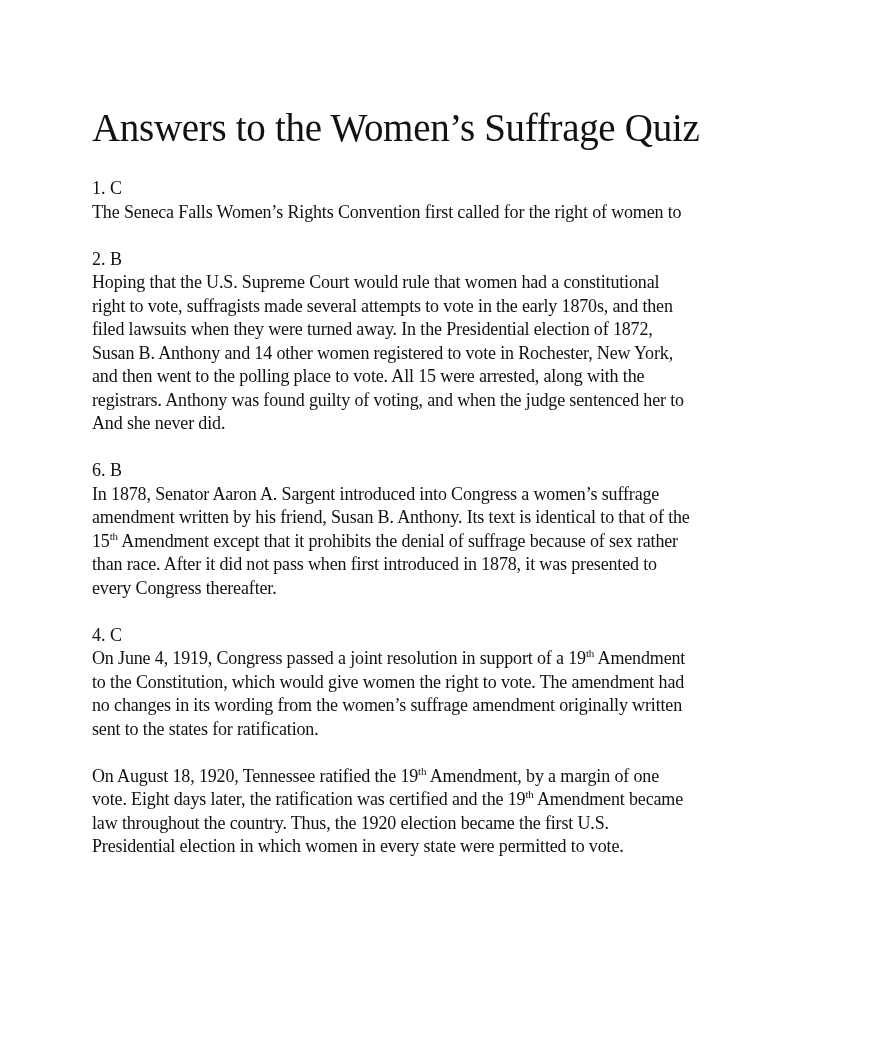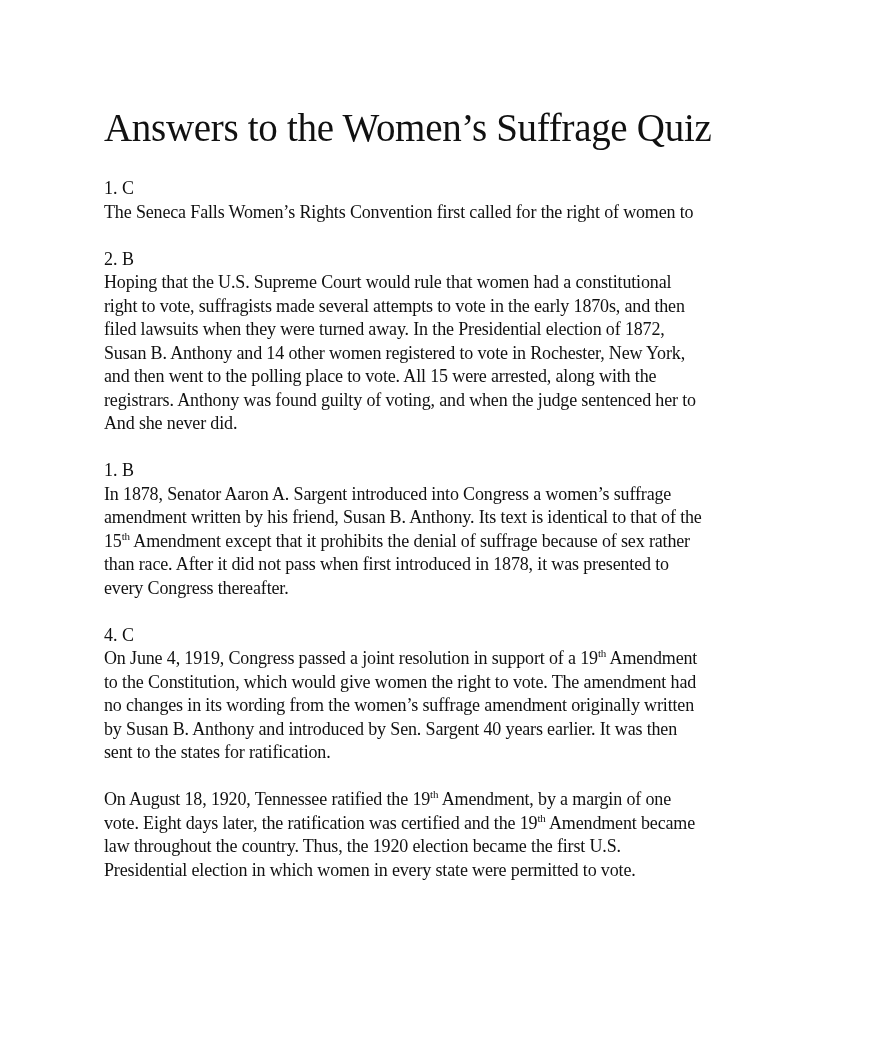--- a/index.html
+++ b/index.html
@@ -10,21 +10,21 @@
     body {
       width: 887px;
       height: 1057px;
       position: relative;
       overflow: hidden;
       font-family: "Liberation Serif", "DejaVu Serif", serif;
       color: #111111;
     }
     .page {
       position: absolute;
-      left: 104px;
+      left: 92px;
       top: 104px;
       width: 760px;
     }
     .title {
       font-size: 39px;
       font-weight: normal;
       letter-spacing: -0.3px;
       line-height: 48px;
       margin: 0 0 25px 0;
       white-space: nowrap;
@@ -68,36 +68,35 @@
           <div class="line"><span>Hoping that the U.S. Supreme Court would rule that women had a constitutional</span></div>
           <div class="line"><span>right to vote, suffragists made several attempts to vote in the early 1870s, and then</span></div>
           <div class="line"><span>filed lawsuits when they were turned away. In the Presidential election of 1872,</span></div>
           <div class="line"><span>Susan B. Anthony and 14 other women registered to vote in Rochester, New York,</span></div>
           <div class="line"><span>and then went to the polling place to vote. All 15 were arrested, along with the</span></div>
           <div class="line"><span>registrars. Anthony was found guilty of voting, and when the judge sentenced her to</span></div>
           <div class="line"><span>And she never did.</span></div>
         </div>
       </div>
       <div class="answer">
-        <div class="answer-key">1. B</div>
+        <div class="answer-key">6. B</div>
         <div>
           <div class="line"><span>In 1878, Senator Aaron A. Sargent introduced into Congress a women’s suffrage</span></div>
           <div class="line"><span>amendment written by his friend, Susan B. Anthony. Its text is identical to that of the</span></div>
           <div class="line"><span>15</span><sup>th</sup><span> Amendment except that it prohibits the denial of suffrage because of sex rather</span></div>
           <div class="line"><span>than race. After it did not pass when first introduced in 1878, it was presented to</span></div>
           <div class="line"><span>every Congress thereafter.</span></div>
         </div>
       </div>
       <div class="answer">
         <div class="answer-key">4. C</div>
         <div>
           <div class="line"><span>On June 4, 1919, Congress passed a joint resolution in support of a 19</span><sup>th</sup><span> Amendment</span></div>
           <div class="line"><span>to the Constitution, which would give women the right to vote. The amendment had</span></div>
           <div class="line"><span>no changes in its wording from the women’s suffrage amendment originally written</span></div>
-          <div class="line"><span>by Susan B. Anthony and introduced by Sen. Sargent 40 years earlier. It was then</span></div>
           <div class="line"><span>sent to the states for ratification.</span></div>
         </div>
       </div>
       <div class="answer">
         <div>
           <div class="line"><span>On August 18, 1920, Tennessee ratified the 19</span><sup>th</sup><span> Amendment, by a margin of one</span></div>
           <div class="line"><span>vote. Eight days later, the ratification was certified and the 19</span><sup>th</sup><span> Amendment became</span></div>
           <div class="line"><span>law throughout the country. Thus, the 1920 election became the first U.S.</span></div>
           <div class="line"><span>Presidential election in which women in every state were permitted to vote.</span></div>
         </div>

